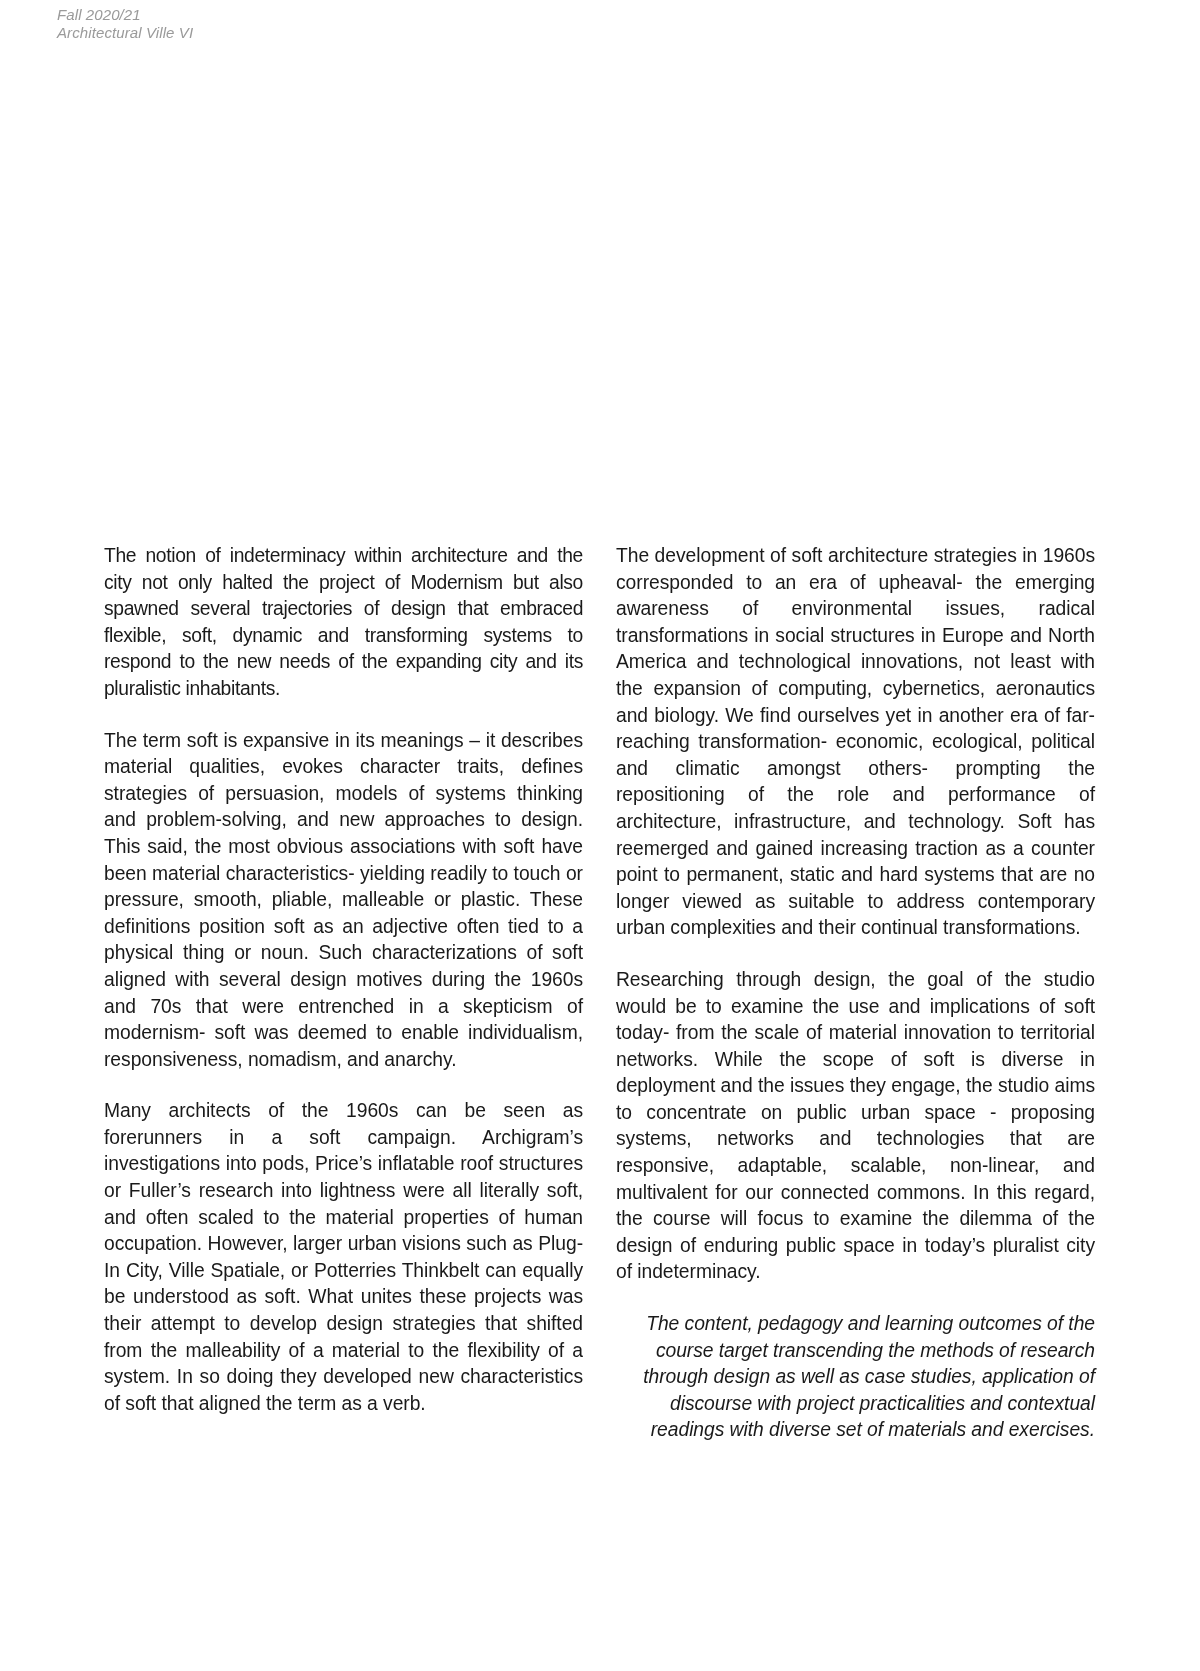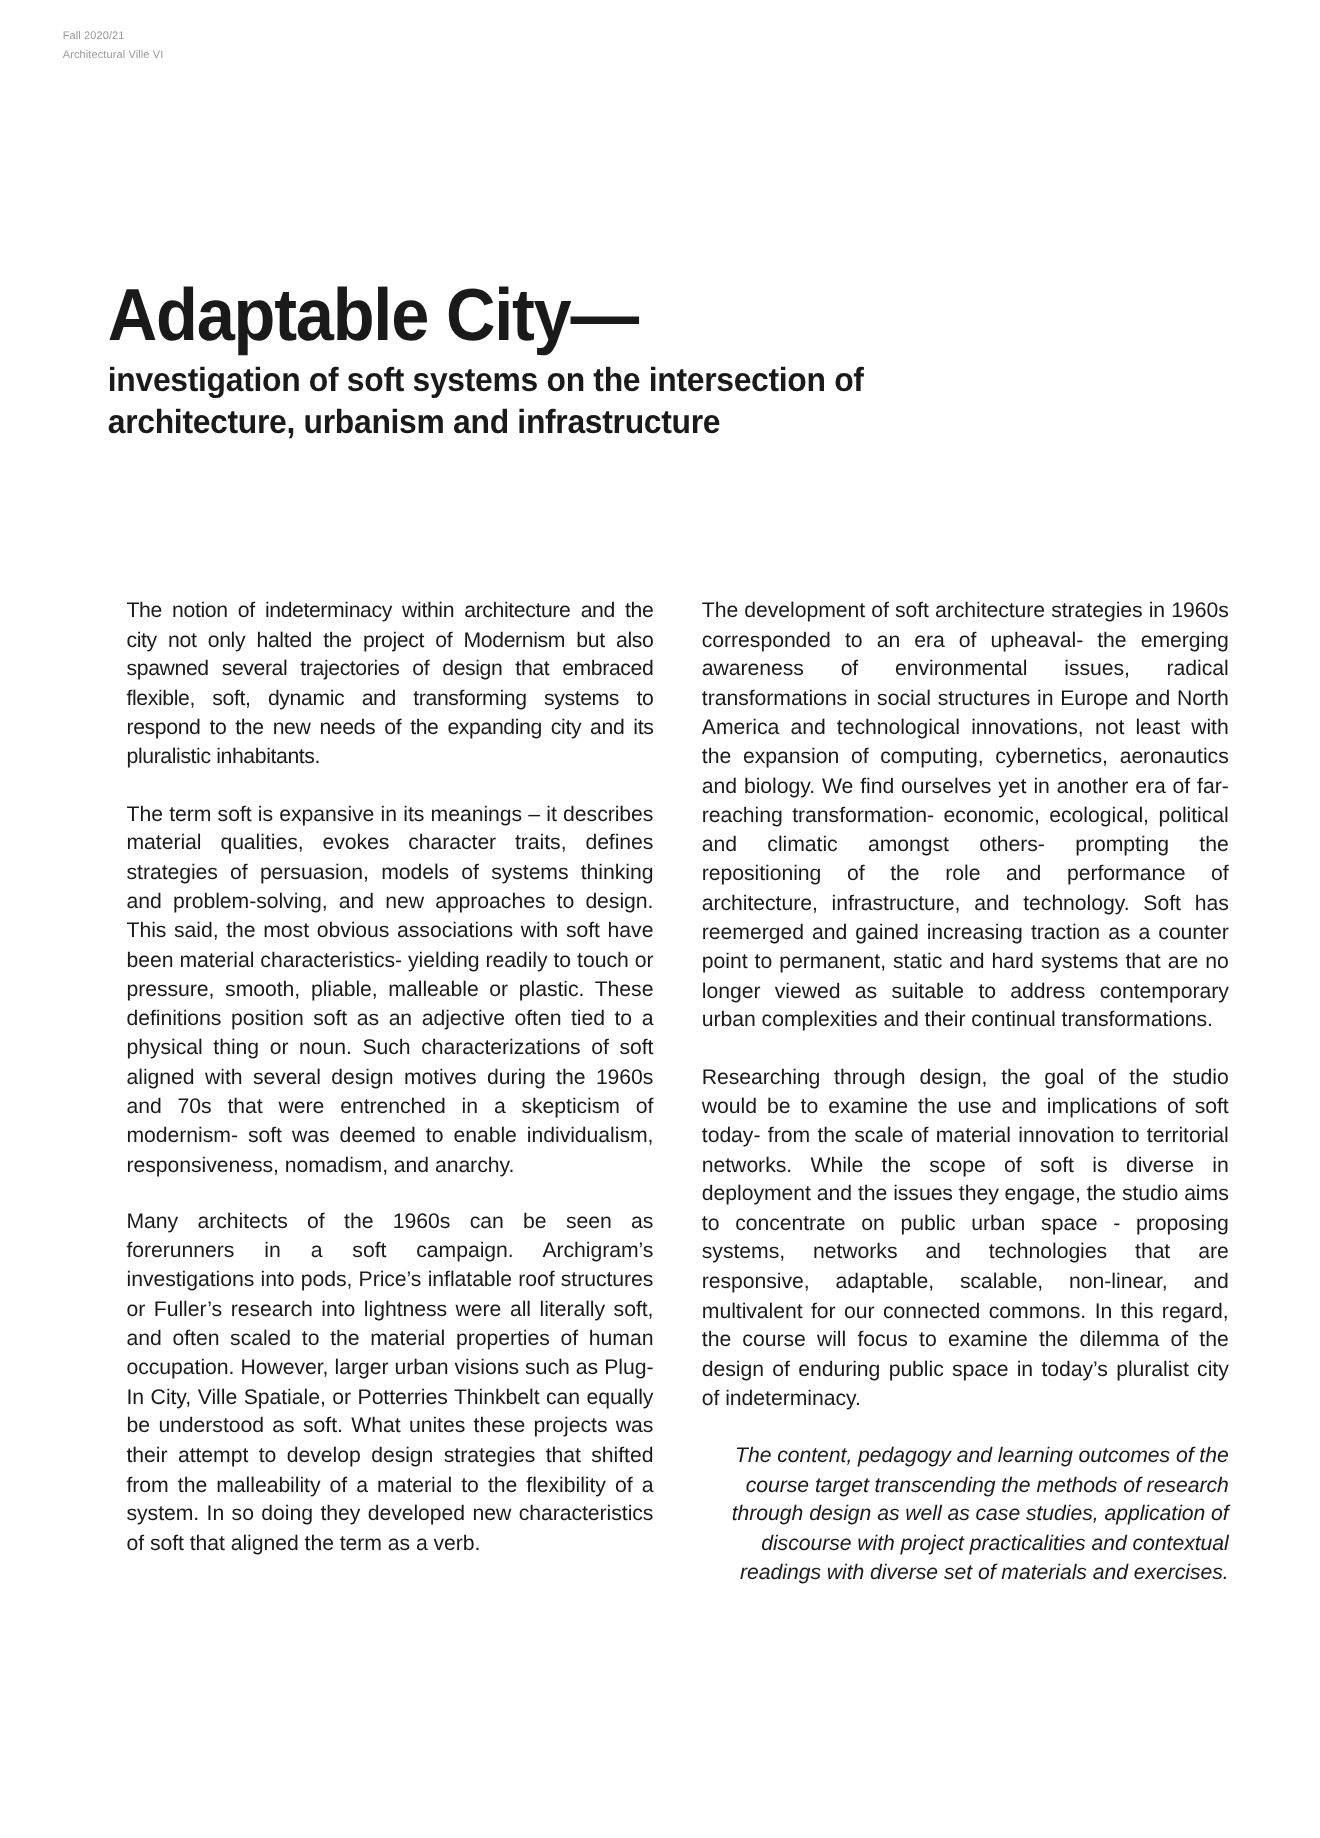--- a/index.html
+++ b/index.html
@@ -20,23 +20,24 @@
     position: relative;
     width: 1200px;
     height: 1671px;
     box-sizing: border-box;
   }
 
   
   .running-head {
     position: absolute;
     left: 57px;
-    top: 24px;
+    top: 6px;
     font-family: "Liberation Sans", sans-serif;
-    font-size: 10px;
+    font-style: italic;
+    font-size: 15px;
     line-height: 18px;
     color: #9a9a9a;
     letter-spacing: 0.1px;
   }
   .running-head div { white-space: nowrap; }
 
   
   .title-block {
     position: absolute;
     left: 98px;
@@ -65,25 +66,25 @@
     transform: scaleX(0.95);
     transform-origin: left top;
     margin: 4px 0 0 0;
     width: 1000px;
   }
   .subtitle span { display: block; white-space: nowrap; }
 
   
   .columns {
     position: absolute;
-    left: 115px;
+    left: 104px;
     top: 543px;
     width: 990px;
     display: flex;
-    gap: 44px;
+    gap: 33px;
   }
   .col {
     width: 479px;
     flex: 0 0 479px;
   }
   .col p {
     margin: 0 0 25px 0;
     font-family: "Liberation Sans", sans-serif;
     font-size: 19.3px;
     line-height: 26.6px;
@@ -106,27 +107,20 @@
 </head>
 <body>
 
 <div class="page">
 
   <div class="running-head">
     <div>Fall 2020/21</div>
     <div>Architectural Ville VI</div>
   </div>
 
-  <div class="title-block">
-    <h1 class="main-title">Adaptable City—</h1>
-    <div class="subtitle">
-      <span>investigation of soft systems on the intersection of</span>
-      <span>architecture, urbanism and infrastructure</span>
-    </div>
-  </div>
 
   <div class="columns">
 
     <div class="col">
       <p class="tight">The notion of indeterminacy within architecture and the city not only halted the project of Modernism but also spawned several trajectories of design that embraced flexible, soft, dynamic and transforming systems to respond to the new needs of the expanding city and its pluralistic inhabitants.</p>
       <p>The term soft is expansive in its meanings – it describes material qualities, evokes character traits, defines strategies of persuasion, models of systems thinking and problem-solving, and new approaches to design. This said, the most obvious associations with soft have been material characteristics- yielding readily to touch or pressure, smooth, pliable, malleable or plastic. These definitions position soft as an adjective often tied to a physical thing or noun. Such characterizations of soft aligned with several design motives during the 1960s and 70s that were entrenched in a skepticism of modernism- soft was deemed to enable individualism, responsiveness, nomadism, and anarchy.</p>
       <p>Many architects of the 1960s can be seen as forerunners in a soft campaign. Archigram’s investigations into pods, Price’s inflatable roof structures or Fuller’s research into lightness were all literally soft, and often scaled to the material properties of human occupation. However, larger urban visions such as Plug-In City, Ville Spatiale, or Potterries Thinkbelt can equally be understood as soft. What unites these projects was their attempt to develop design strategies that shifted from the malleability of a material to the flexibility of a system. In so doing they developed new characteristics of soft that aligned the term as a verb.</p>
     </div>
 
     <div class="col">

